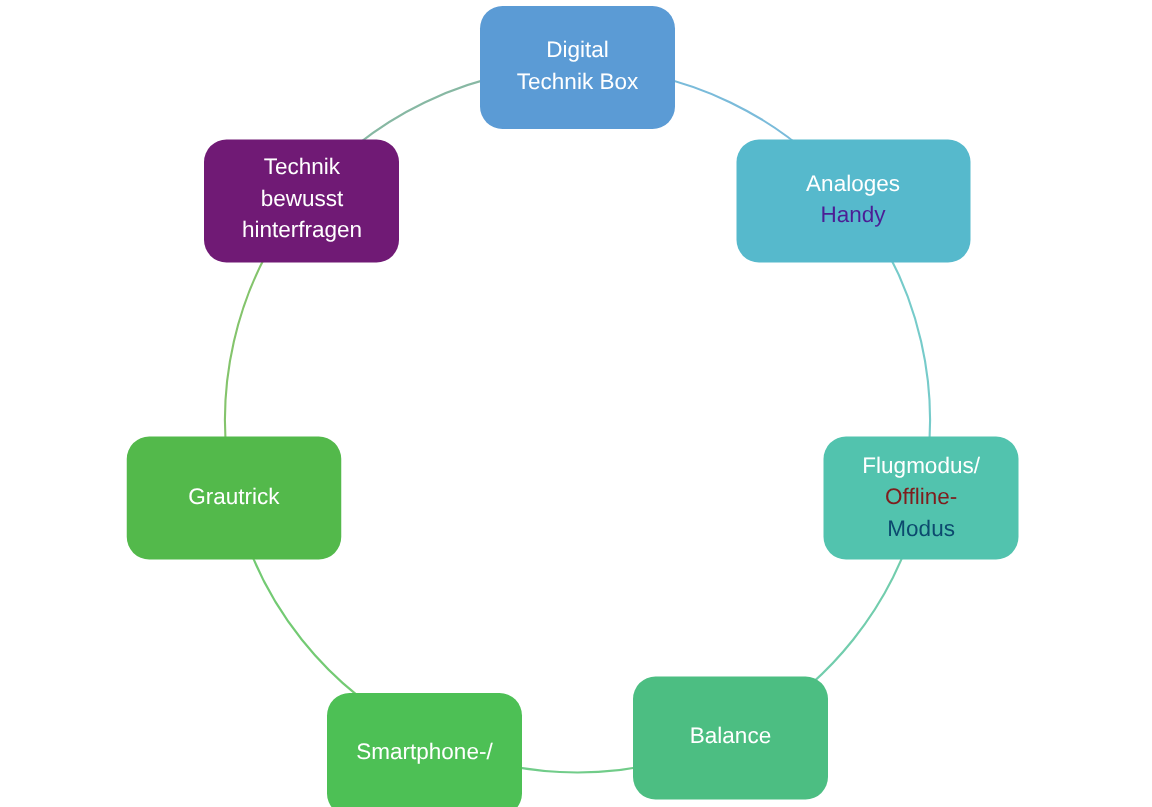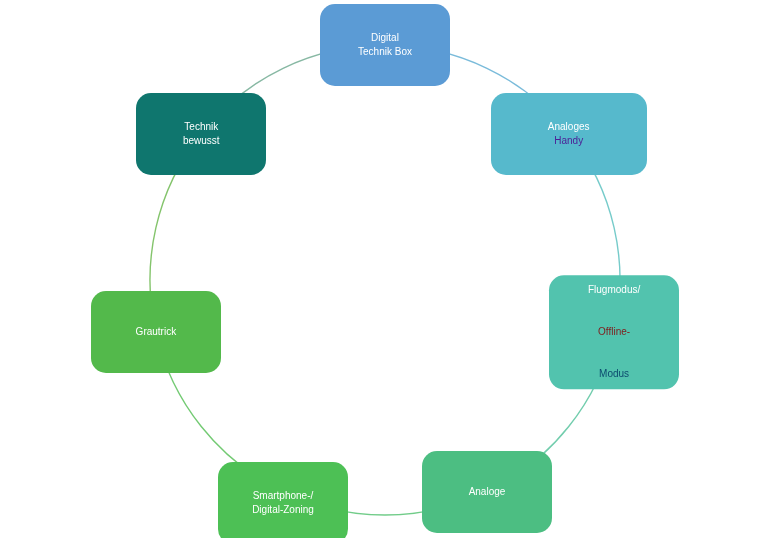--- a/index.html
+++ b/index.html
@@ -31,21 +31,21 @@
     display: flex;
     flex-direction: column;
     align-items: center;
     justify-content: center;
     box-sizing: border-box;
     padding: 8px 4px;
     cursor: default;
   }
   .node .line {
     color: #ffffff;
-    font-size: 10px;
+    font-size: 15px;
     line-height: 1.38;
     text-align: right;
     white-space: nowrap;
   }
 </style>
 </head>
 <body>
 
 <div class="canvas">
   <svg class="ring-svg" viewBox="0 0 768 538" xmlns="http://www.w3.org/2000/svg">
@@ -59,33 +59,33 @@
     </svg>
   <div id="nodes">
       <div class="node" style="left: 385px; top: 45px; background: rgb(91, 155, 213); width: 130px; min-height: 82px; border-radius: 15px;">
         <div class="line" style="color: rgb(255, 255, 255);">Digital</div>
         <div class="line" style="color: rgb(255, 255, 255);">Technik Box</div>
       </div>
       <div class="node" style="left: 568.7px; top: 133.5px; background: rgb(86, 185, 204); width: 156px; min-height: 82px; border-radius: 15px;">
         <div class="line" style="color: rgb(255, 255, 255);">Analoges</div>
         <div class="line" style="color: #4c1d95;">Handy</div>
       </div>
-      <div class="node" style="left: 614.1px; top: 332.3px; background: rgb(82, 195, 174); width: 130px; min-height: 82px; border-radius: 15px; gap: 28px;">
+      <div class="node" style="left: 614.1px; top: 332.3px; background: rgb(82, 195, 174); width: 130px; min-height: 82px; border-radius: 15px;">
         <div class="line" style="color: rgb(255, 255, 255);">Flugmodus/</div>
         <div class="line" style="color: #7f1d1d;">Offline-</div>
         <div class="line" style="color: #0c4a6e;">Modus</div>
       </div>
       <div class="node" style="left: 487px; top: 491.7px; background: rgb(76, 190, 130); width: 130px; min-height: 82px; border-radius: 15px;">
-        <div class="line" style="color: rgb(255, 255, 255);">Analoge</div>
+        <div class="line" style="color: rgb(255, 255, 255);">Balance</div>
       </div>
       <div class="node" style="left: 283px; top: 491.7px; background: rgb(77, 192, 85); width: 130px; min-height: 82px; border-radius: 15px; margin-top: 11px;">
         <div class="line" style="color: rgb(255, 255, 255);">Smartphone-/</div>
-        <div class="line" style="color: rgb(255, 255, 255);">Digital-Zoning</div>
       </div>
-      <div class="node" style="left: 155.9px; top: 332.3px; background: rgb(83, 185, 75); width: 130px; min-height: 82px; border-radius: 15px;">
+      <div class="node" style="left: 155.9px; top: 332.3px; background: rgb(83, 185, 75); width: 143px; min-height: 82px; border-radius: 15px;">
         <div class="line" style="color: rgb(255, 255, 255);">Grautrick</div>
       </div>
-      <div class="node" style="left: 201.3px; top: 133.5px; background: #0f766e; width: 130px; min-height: 82px; border-radius: 15px;">
+      <div class="node" style="left: 201.3px; top: 133.5px; background: #701a75; width: 130px; min-height: 82px; border-radius: 15px;">
         <div class="line" style="color: rgb(255, 255, 255);">Technik</div>
         <div class="line" style="color: rgb(255, 255, 255);">bewusst</div>
+        <div class="line" style="color: rgb(255, 255, 255);">hinterfragen</div>
       </div>
     </div>
 </div>
 
 </body></html>

